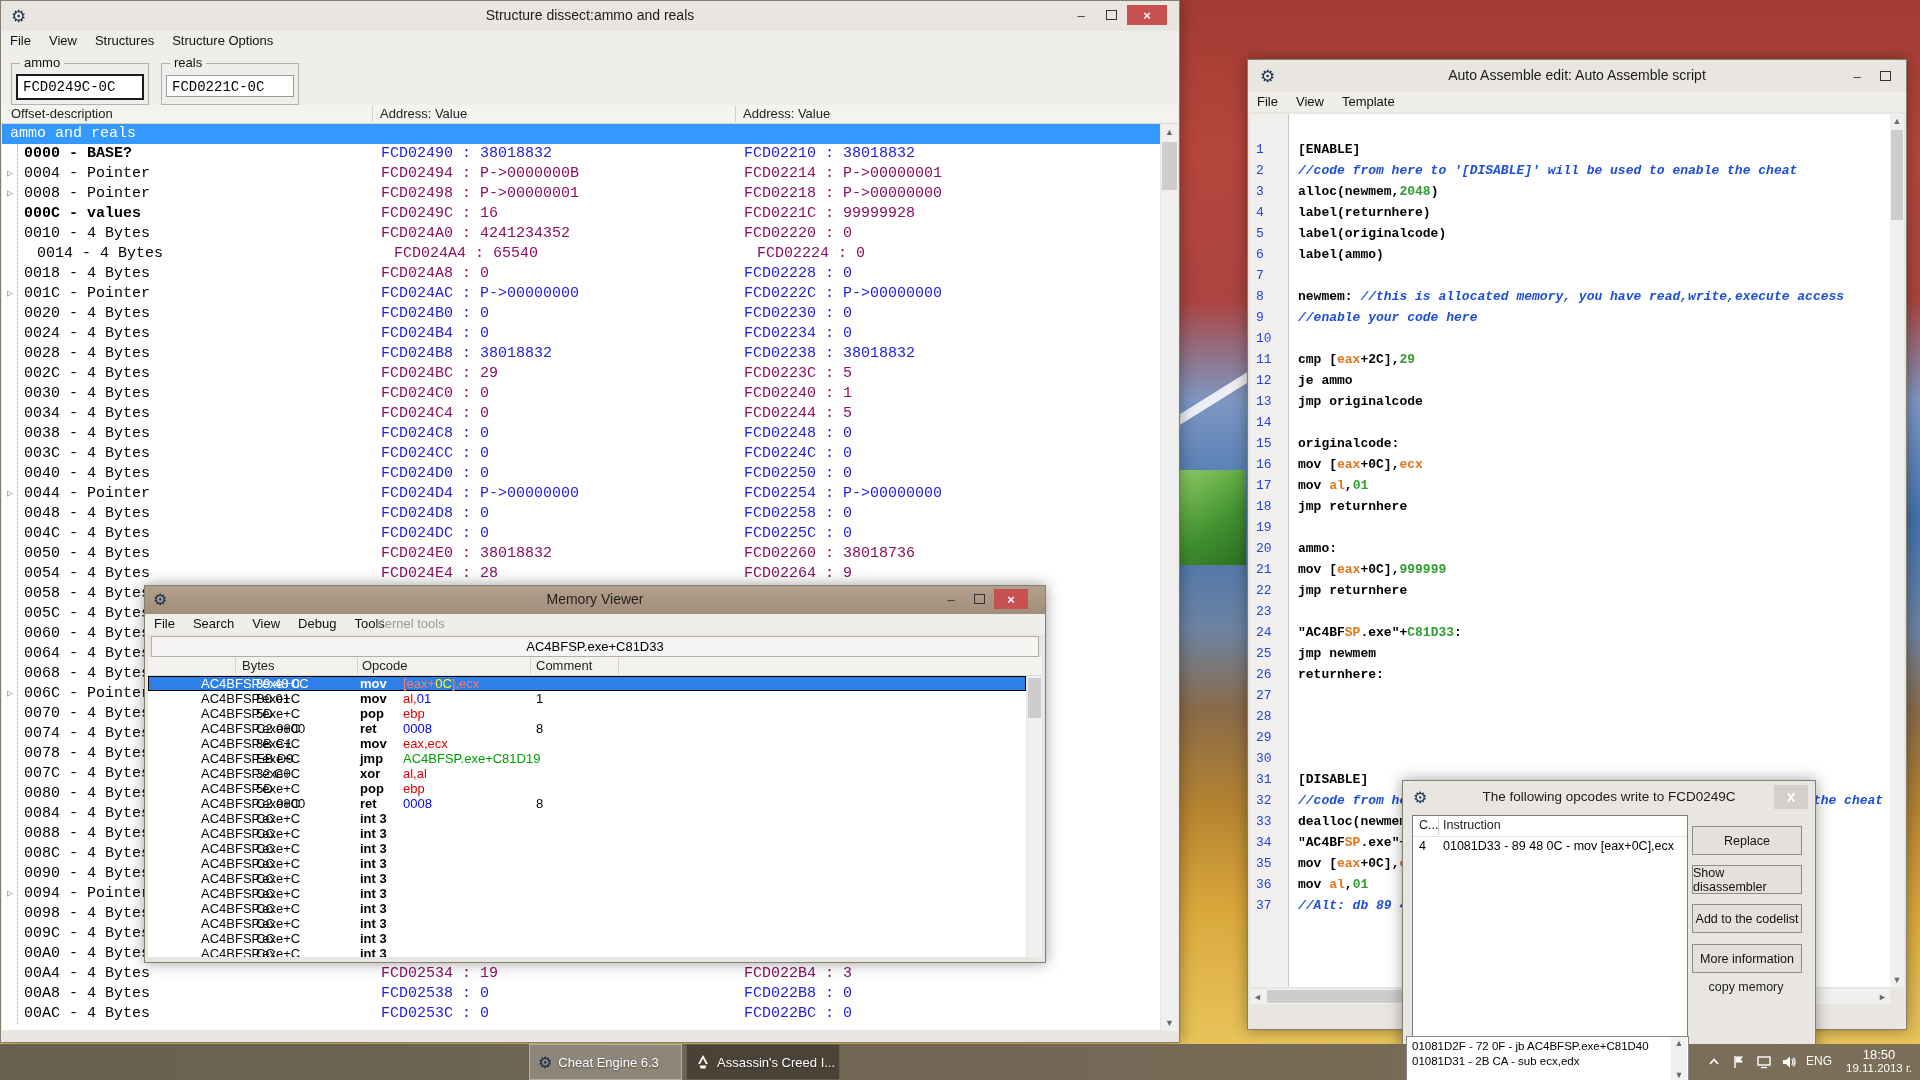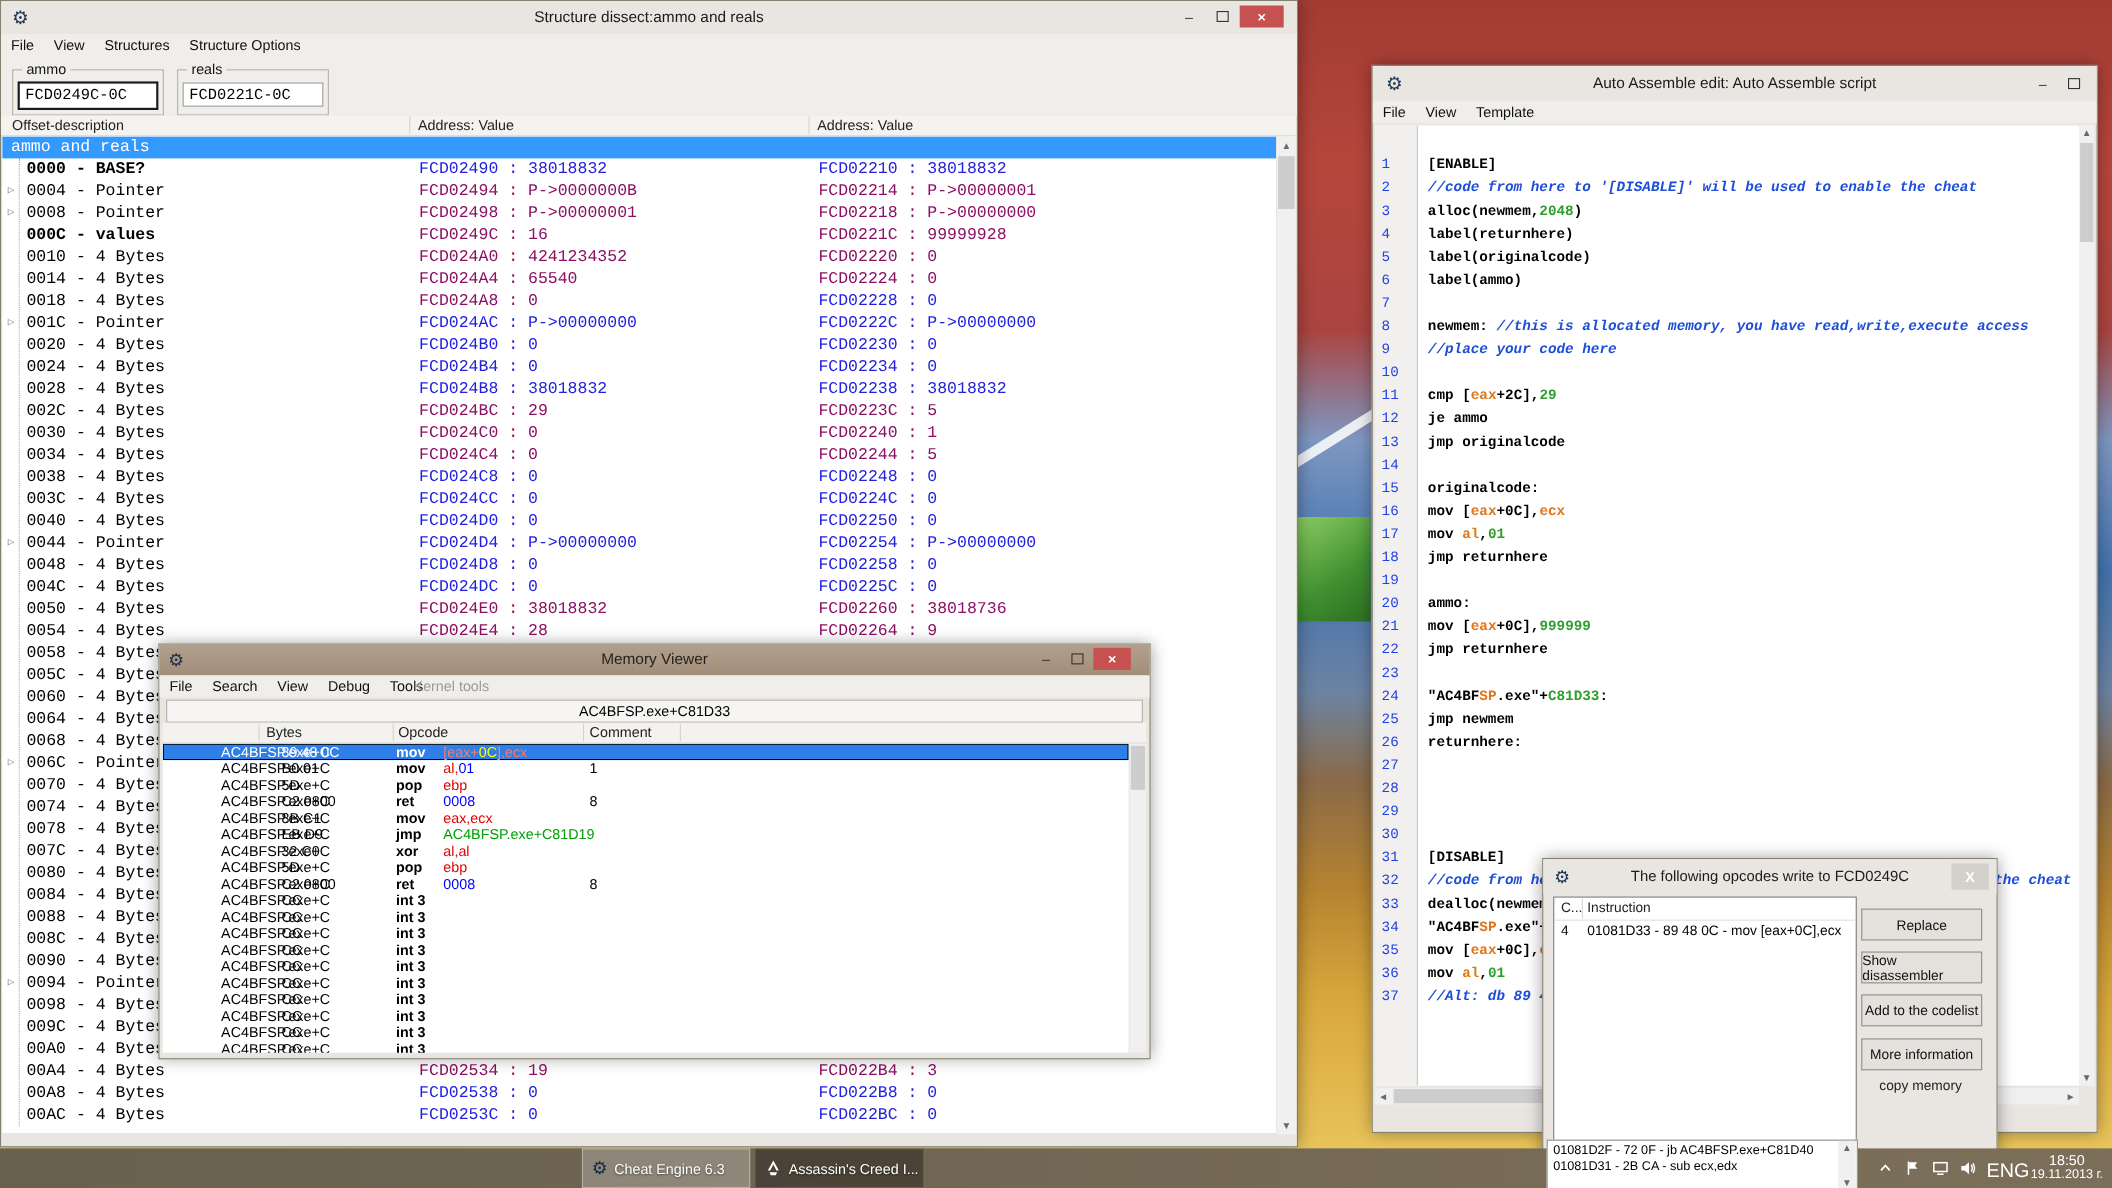--- a/index.html
+++ b/index.html
@@ -127,21 +127,21 @@
           <div class="sd-row" style="top: 80px;">
             <span class="d bold">000C - values</span>
             <span class="a1 c-m">FCD0249C : 16</span>
             <span class="a2 c-m">FCD0221C : 99999928</span>
           </div>
           <div class="sd-row" style="top: 100px;">
             <span class="d">0010 - 4 Bytes</span>
             <span class="a1 c-m">FCD024A0 : 4241234352</span>
             <span class="a2 c-m">FCD02220 : 0</span>
           </div>
-          <div class="sd-row" style="top: 120px;">
+          <div class="sd-row" style="top: 120px; margin-left: 13px;">
             <span class="d">0014 - 4 Bytes</span>
             <span class="a1 c-m">FCD024A4 : 65540</span>
             <span class="a2 c-m">FCD02224 : 0</span>
           </div>
           <div class="sd-row" style="top: 140px;">
             <span class="d">0018 - 4 Bytes</span>
             <span class="a1 c-m">FCD024A8 : 0</span>
             <span class="a2 c-b">FCD02228 : 0</span>
           </div>
           <div class="sd-row" style="top: 160px;">
@@ -350,21 +350,21 @@
           <div class="aa-line" style="top: 151px;">
             <span class="aa-num">7</span>
             <span class="aa-code"></span>
           </div>
           <div class="aa-line" style="top: 172px;">
             <span class="aa-num">8</span>
             <span class="aa-code"><span class="sg-t">newmem: </span><span class="sg-c">//this is allocated memory, you have read,write,execute access</span></span>
           </div>
           <div class="aa-line" style="top: 193px;">
             <span class="aa-num">9</span>
-            <span class="aa-code"><span class="sg-c">//place your code here</span></span>
+            <span class="aa-code"><span class="sg-c">//enable your code here</span></span>
           </div>
           <div class="aa-line" style="top: 214px;">
             <span class="aa-num">10</span>
             <span class="aa-code"></span>
           </div>
           <div class="aa-line" style="top: 235px;">
             <span class="aa-num">11</span>
             <span class="aa-code"><span class="sg-t">cmp [</span><span class="sg-r">eax</span><span class="sg-t">+2C],</span><span class="sg-n">29</span></span>
           </div>
           <div class="aa-line" style="top: 256px;">
@@ -702,20 +702,20 @@
     </svg>
     <svg class="tray-ic" style="left:1756px;" viewBox="0 0 16 16">
       <rect x="2" y="3" width="12" height="8" fill="none" stroke="#fff" stroke-width="1.4"></rect>
         <path d="M5 13.5 H11" stroke="#fff" stroke-width="1.4"></path>
     </svg>
     <svg class="tray-ic" style="left:1781px;" viewBox="0 0 16 16">
       <path d="M2 6 H5 L9 2.5 V13.5 L5 10 H2 Z" fill="#fff"></path>
         <path d="M11 5 Q13 8 11 11" stroke="#fff" stroke-width="1.3" fill="none"></path>
         <path d="M12.5 3.5 Q15.5 8 12.5 12.5" stroke="#fff" stroke-width="1.3" fill="none"></path>
     </svg>
-    <span style="position:absolute;left:1806px;top:10px;color:#fff;font-size:18px;">ENG</span>
+    <span style="position:absolute;left:1806px;top:10px;color:#fff;font-size:12px;">ENG</span>
     <div style="position:absolute;left:1842px;top:3px;width:74px;text-align:center;color:#fff;">
       <div style="font-size:13px;">18:50</div>
       <div style="font-size:11.5px;">19.11.2013 г.</div>
     </div>
   </div>
 
 </div>
 
 </body></html>

